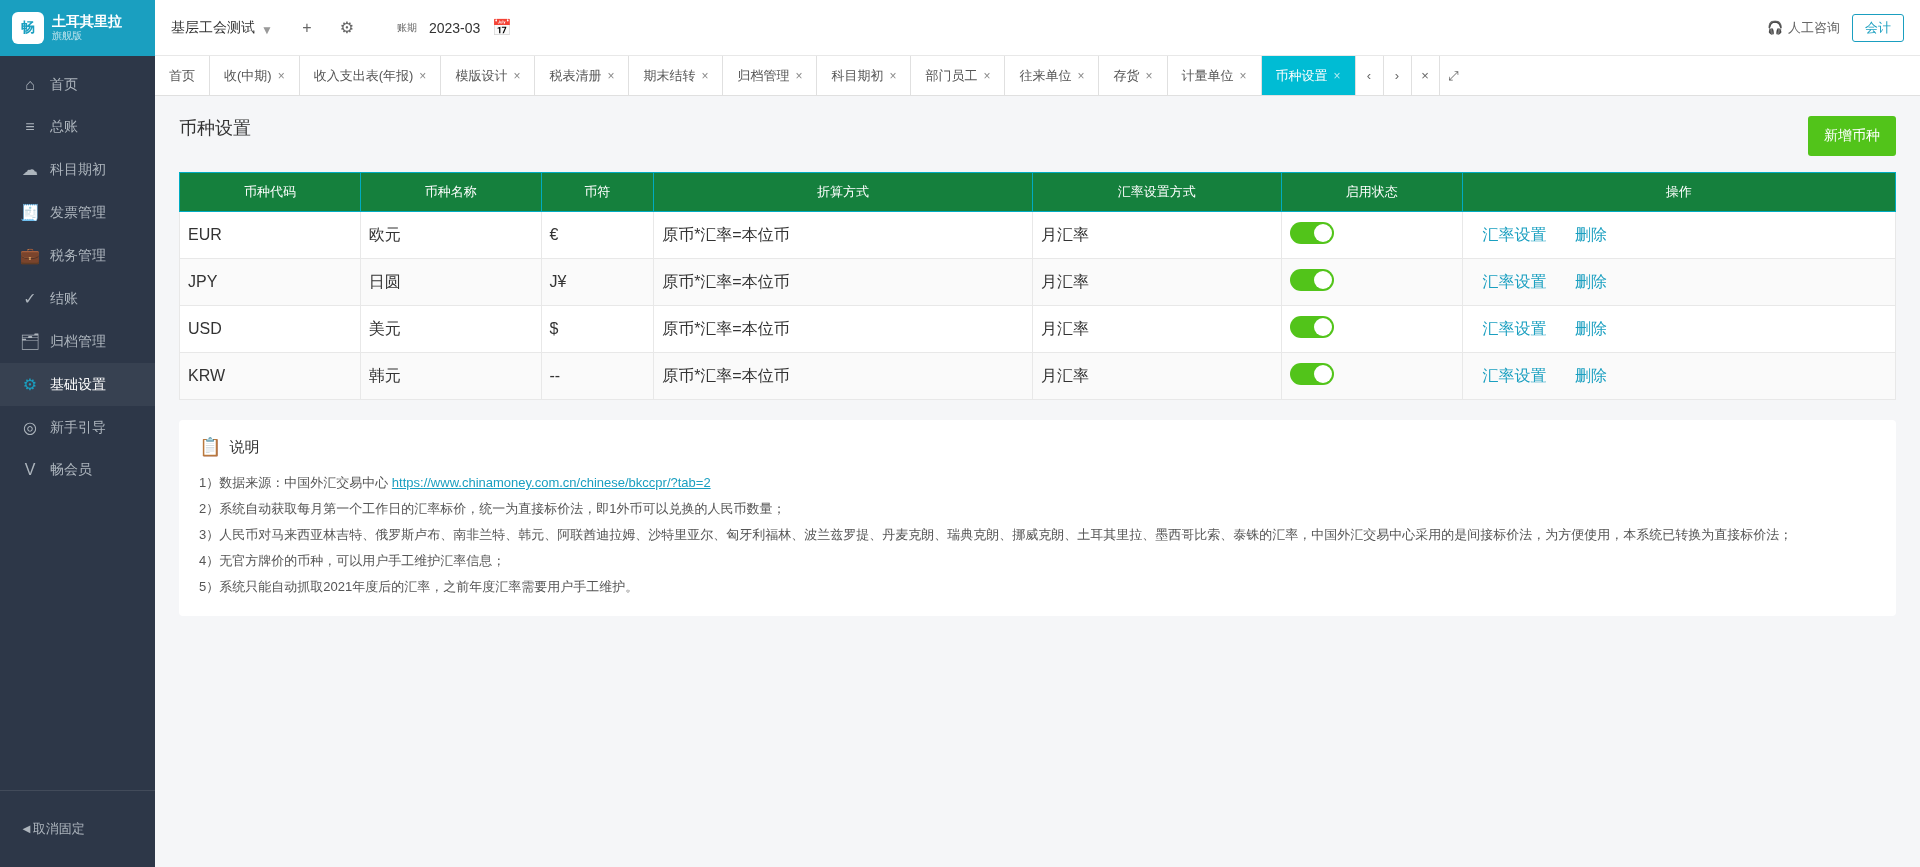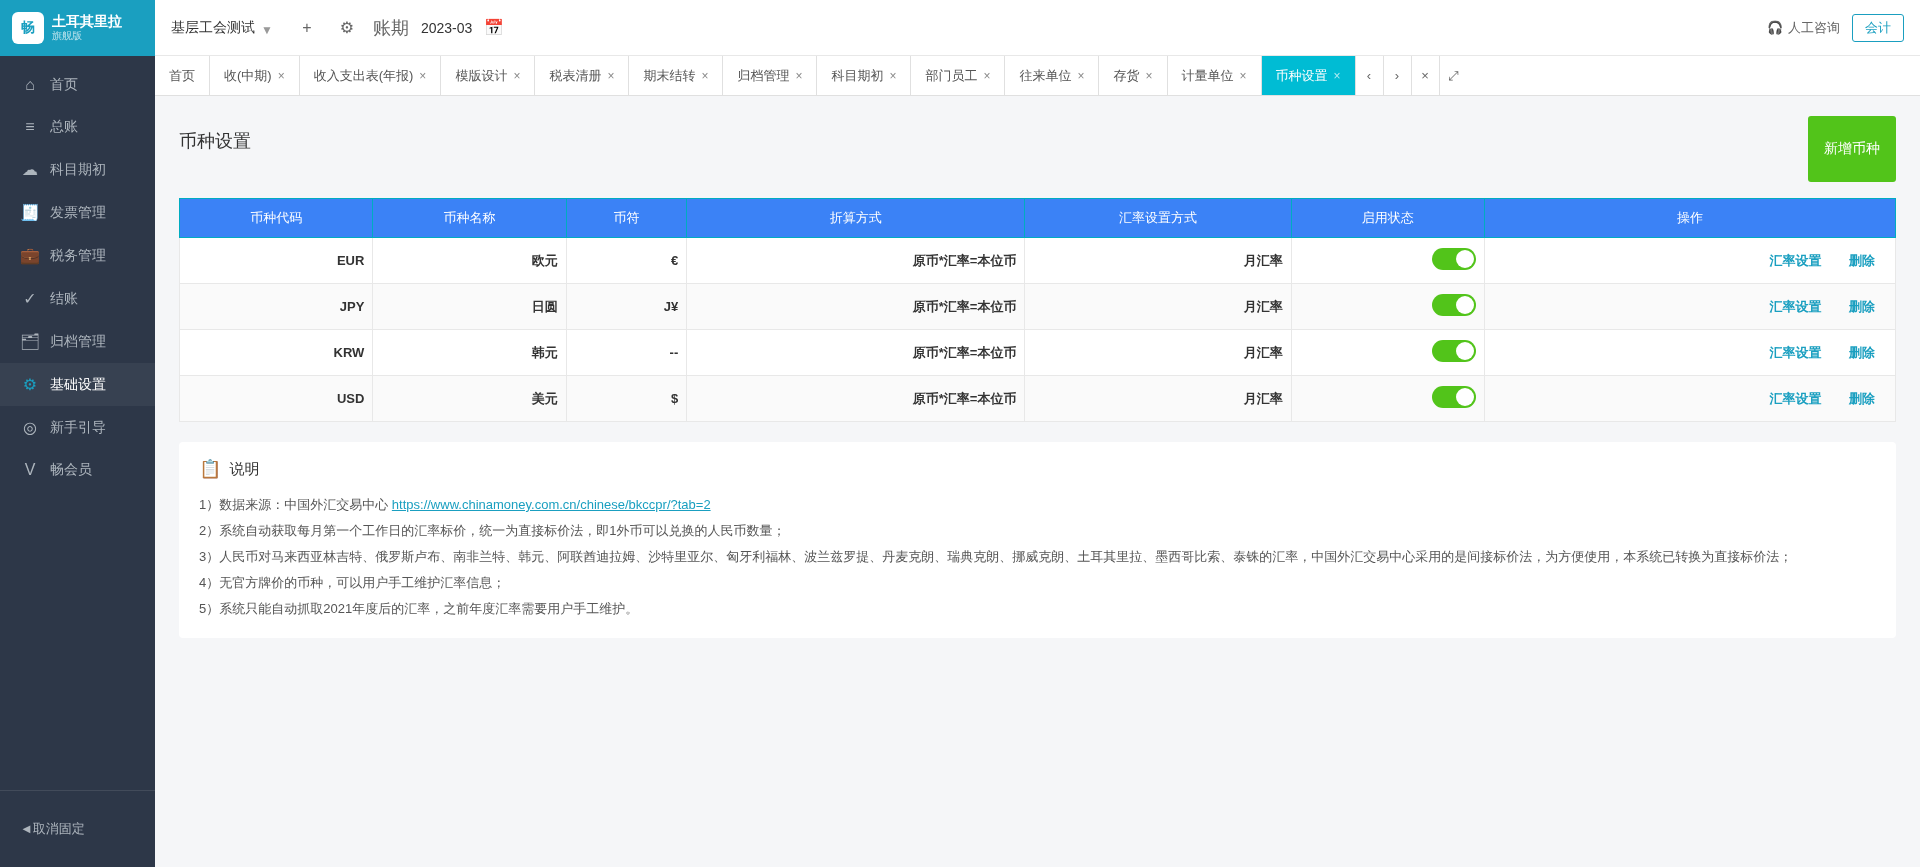--- a/index.html
+++ b/index.html
@@ -20,46 +20,46 @@
 
     
     .main { flex: 1; display: flex; flex-direction: column; overflow: hidden; }
 
     
     .top-header { background: #fff; height: 56px; display: flex; align-items: center; padding: 0 16px; gap: 12px; border-bottom: 1px solid #e8e8e8; flex-shrink: 0; }
     .company-selector { display: flex; align-items: flex-end; gap: 6px; font-size: 14px; color: #333; cursor: pointer; }
     .dropdown-arrow { color: #999; font-size: 12px; }
     .header-actions { display: flex; align-items: center; gap: 12px; margin-left: 8px; }
     .header-icon-btn { width: 28px; height: 28px; display: flex; align-items: center; justify-content: center; cursor: pointer; color: #666; font-size: 16px; }
-    .period-label { font-size: 18px; color: #666; }
+    .period-label { font-size: 10px; color: #666; margin-left: 24px; }
     .period-value { font-size: 14px; color: #333; font-weight: 500; }
     .calendar-icon { color: #1a9fc0; cursor: pointer; font-size: 16px; }
     .header-right { margin-left: auto; display: flex; align-items: center; gap: 12px; }
     .consult-btn { display: flex; align-items: center; gap: 4px; color: #666; font-size: 13px; cursor: pointer; }
     .account-btn { border: 1px solid #1a9fc0; color: #1a9fc0; padding: 4px 12px; border-radius: 3px; font-size: 13px; cursor: pointer; background: #fff; }
 
     
     .tab-bar { background: #fff; display: flex; align-items: center; border-bottom: 1px solid #e0e0e0; flex-shrink: 0; overflow-x: auto; height: 40px; }
     .tab-bar::-webkit-scrollbar { display: none; }
     .tab { display: flex; align-items: center; gap: 4px; padding: 0 14px; height: 40px; font-size: 13px; color: #555; cursor: pointer; border-right: 1px solid #e0e0e0; white-space: nowrap; flex-shrink: 0; }
     .tab.active { background: #00bcd4; color: #fff; }
     .tab-close { font-size: 12px; color: inherit; opacity: 0.7; margin-left: 2px; }
     .tab-nav-btn { width: 28px; height: 40px; display: flex; align-items: center; justify-content: center; cursor: pointer; color: #666; border-right: 1px solid #e0e0e0; flex-shrink: 0; }
     .tab-close-all { width: 28px; height: 40px; display: flex; align-items: center; justify-content: center; cursor: pointer; color: #666; border-right: 1px solid #e0e0e0; flex-shrink: 0; }
     .tab-expand { width: 28px; height: 40px; display: flex; align-items: center; justify-content: center; cursor: pointer; color: #666; flex-shrink: 0; }
 
     
     .content { flex: 1; overflow-y: auto; padding: 20px 24px; background: #f5f6f8; }
     .page-title { font-size: 18px; color: #333; font-weight: 500; margin-bottom: 16px; }
-    .new-btn { float: right; margin-top: -40px; background: #52c41a; color: #fff; border: none; padding: 24px 16px; border-radius: 3px; font-size: 14px; cursor: pointer; }
+    .new-btn { float: right; margin-top: -40px; background: #52c41a; color: #fff; border: none; padding: 11px 16px; border-radius: 3px; font-size: 14px; cursor: pointer; }
 
     
     .data-table { width: 100%; border-collapse: collapse; background: #fff; margin-bottom: 20px; }
-    .data-table th { background: #3b82f6; color: #fff; padding: 10px 8px; font-size: 13px; font-weight: normal; text-align: center; border: 1px solid #00acc1; }
-    .data-table td { padding: 10px 8px; font-size: 13px; color: #333; text-align: right; border: 1px solid #e8e8e8; font-weight: bold; }
+    .data-table th { background: #15803d; color: #fff; padding: 10px 8px; font-size: 13px; font-weight: normal; text-align: center; border: 1px solid #00acc1; }
+    .data-table td { padding: 10px 8px; font-size: 16px; color: #333; text-align: left; border: 1px solid #e8e8e8; }
     .data-table tr:nth-child(even) td { background: #fafafa; }
     .action-link { color: #1a9fc0; cursor: pointer; text-decoration: none; margin: 0 12px; }
 
     
     .toggle { display: inline-flex; align-items: center; width: 44px; height: 22px; background: #52c41a; border-radius: 11px; position: relative; cursor: pointer; }
     .toggle-circle { width: 18px; height: 18px; background: #fff; border-radius: 50%; position: absolute; right: 2px; top: 2px; }
 
     
     .notice-section { background: #fff; padding: 16px 20px; border-radius: 4px; }
     .notice-title { display: flex; align-items: center; gap: 8px; font-size: 15px; color: #333; font-weight: 500; margin-bottom: 12px; }
@@ -254,39 +254,39 @@
       <div class="toggle">
         <div class="toggle-circle"></div>
       </div>
     </td>
     <td>
       <a class="action-link">汇率设置</a>
       <a class="action-link">删除</a>
     </td>
   </tr>
           <tr>
+    <td>USD</td>
+    <td>美元</td>
+    <td>$</td>
+    <td>原币*汇率=本位币</td>
+    <td>月汇率</td>
+    <td>
+      <div class="toggle">
+        <div class="toggle-circle"></div>
+      </div>
+    </td>
+    <td>
+      <a class="action-link">汇率设置</a>
+      <a class="action-link">删除</a>
+    </td>
+  </tr>
+          <tr>
     <td>KRW</td>
     <td>韩元</td>
     <td>--</td>
-    <td>原币*汇率=本位币</td>
-    <td>月汇率</td>
-    <td>
-      <div class="toggle">
-        <div class="toggle-circle"></div>
-      </div>
-    </td>
-    <td>
-      <a class="action-link">汇率设置</a>
-      <a class="action-link">删除</a>
-    </td>
-  </tr>
-          <tr>
-    <td>USD</td>
-    <td>美元</td>
-    <td>$</td>
     <td>原币*汇率=本位币</td>
     <td>月汇率</td>
     <td>
       <div class="toggle">
         <div class="toggle-circle"></div>
       </div>
     </td>
     <td>
       <a class="action-link">汇率设置</a>
       <a class="action-link">删除</a>

